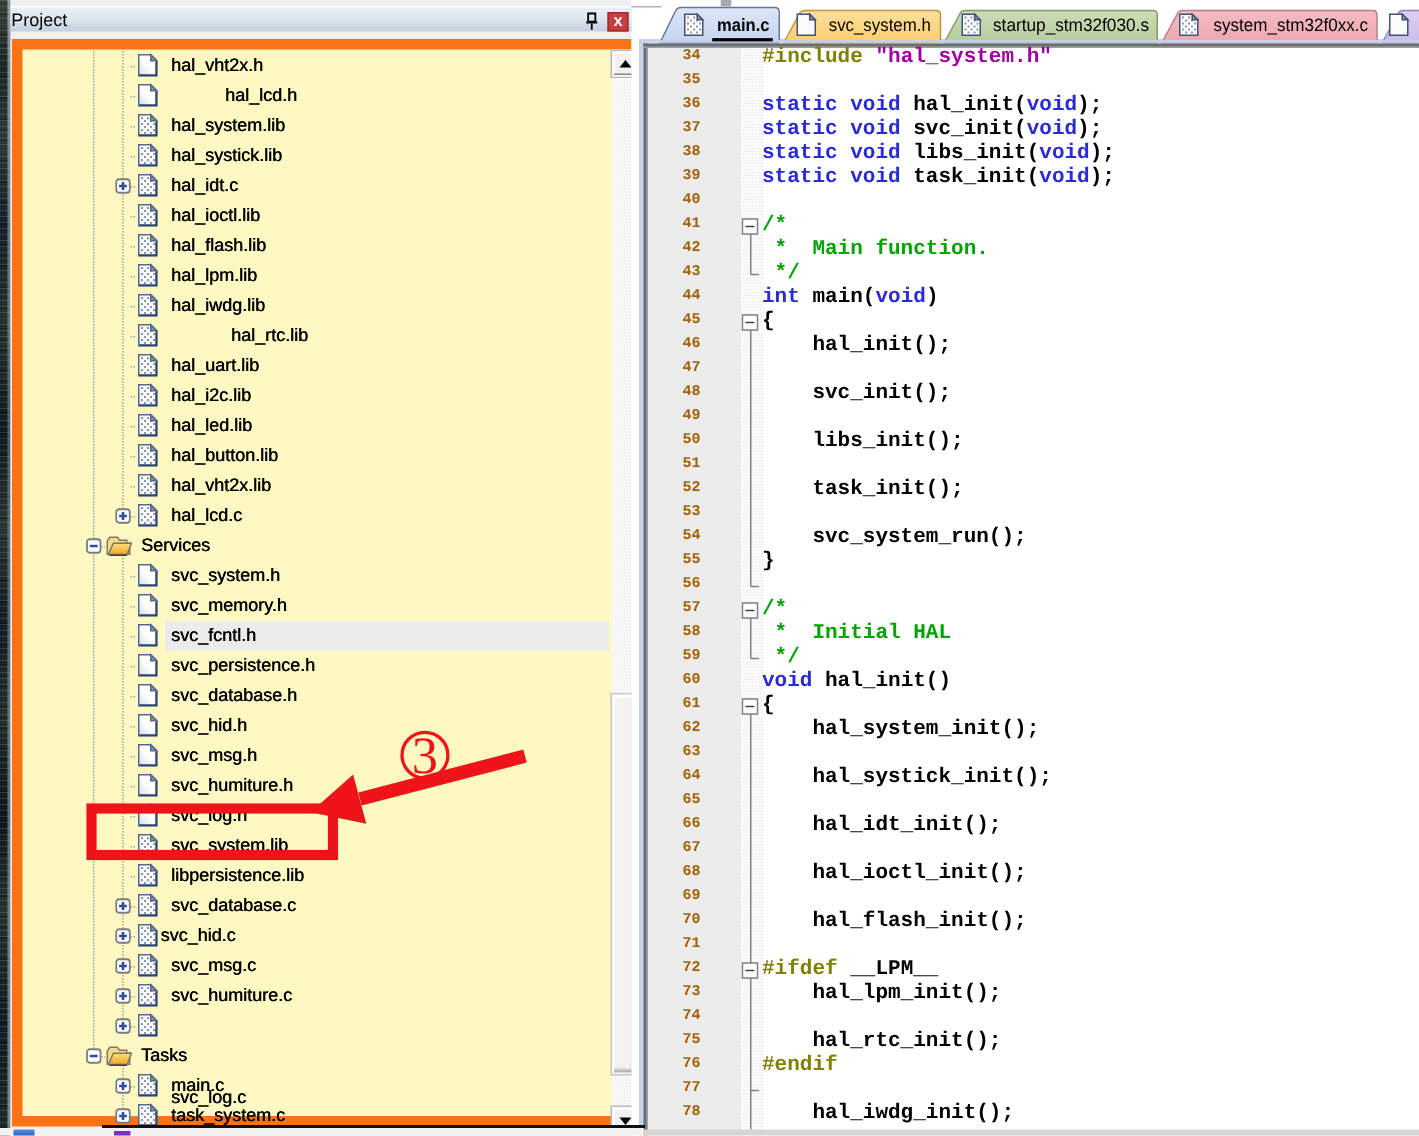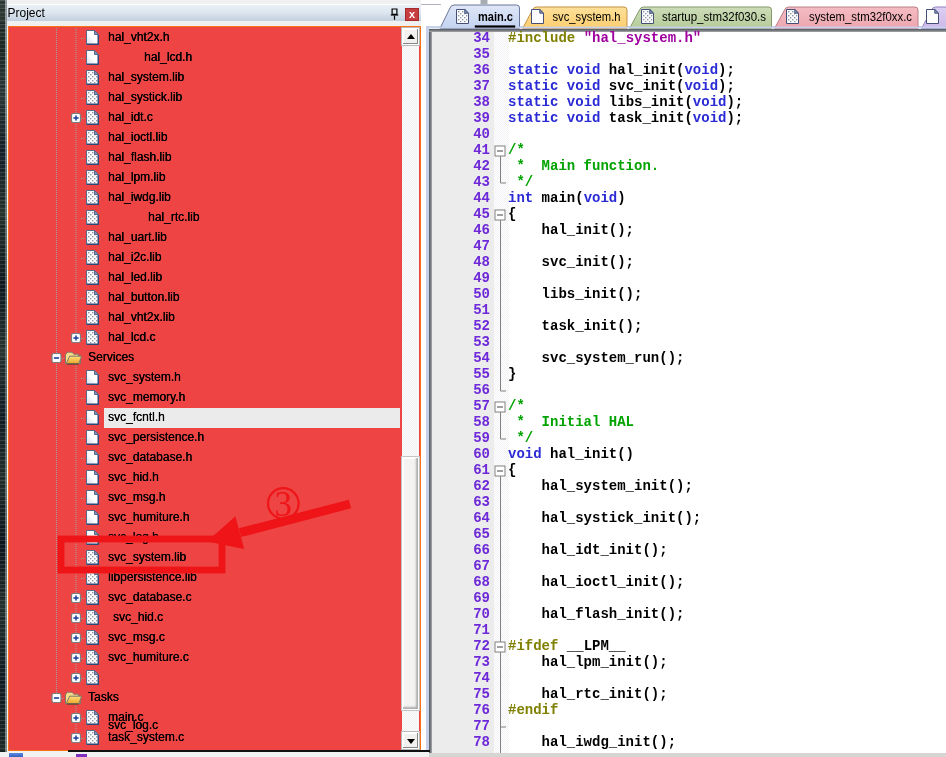--- a/index.html
+++ b/index.html
@@ -19,21 +19,21 @@
 
 #lpanel { left:7px; top:0; width:414px; height:757px; background:#f0f0f0; }
 #ltitle { position:absolute; left:0; top:4px; width:498px; height:17px;
   background:linear-gradient(180deg,#e9eff6 0%,#dde7f0 45%,#c2cfdd 100%);
   border-top:1px solid #fafcfe; }
 #ltitle .txt { position:absolute; left:0.5px; top:1px; font-size:12px; color:#000; }
 #xbtn { position:absolute; left:398px; top:3px; width:14px; height:13px; background:#c83d40;
   border:1px solid #a02a2c; color:#fff; font-size:11px; font-weight:bold; text-align:center;
   line-height:11px; }
 #treebox { position:absolute; left:1px; top:26px; width:413px; height:725px;
-  background:#ef4444; border:1px solid #f97316; }
+  background:#fef9c3; border:7px solid #f97316; }
 .tlabel { position:absolute; white-space:nowrap; font-size:12px; line-height:14px; color:#000; text-shadow:0.3px 0 0 #000; }
 #hlrow { position:absolute; left:95px; top:381px; width:296px; height:20px; background:#ebebeb; }
 
 #vsb { position:absolute; left:393px; top:0px; width:17px; height:723px; background:#f7f7f7;
   background-image:repeating-conic-gradient(#fdfdfd 0% 25%, #f0f0f1 0% 50%);
   background-size:2px 2px; }
 .sbtn { position:absolute; left:0; width:17px; height:17px; background:#f2f1f0;
   border:1px solid #fff; box-shadow:inset -1px -1px 0 #868686, inset 1px 1px 0 #fff, 0 0 0 1px #b9b9b9; }
 .tri { position:absolute; width:0; height:0; }
 #sthumb { position:absolute; left:0; top:430px; width:17px; height:253px; background:#f4f3f2;
@@ -45,22 +45,22 @@
   background:linear-gradient(90deg,#55585c,#85888c 70%,#aeb0b3); }
 #gutter { position:absolute; left:11px; top:31.5px; width:62px; height:725.5px; background:#ececec; }
 #foldmargin { position:absolute; left:73px; top:31.5px; width:15px; height:725.5px; background:#fdfdfd;
   background-image:repeating-conic-gradient(#ffffff 0% 25%, #f2f2f4 0% 50%); background-size:2px 2px; }
 #lav { position:absolute; left:5px; top:25.8px; width:520px; height:2.7px; background:#c7d1ec; }
 #frameh { position:absolute; left:8px; top:28.5px; width:517px; height:3px;
   background:linear-gradient(180deg,#55585c,#85888c 70%,#aeb0b3); }
 #hband { position:absolute; left:8px; top:753px; width:517px; height:4px; background:#d6d5d4; }
 
 #gutternums { position:absolute; left:11px; top:29.8px; width:58px;
-  font-family:"Liberation Mono", monospace; font-size:14px; line-height:16px; font-weight:bold;
-  text-align:right; color:#6d28d9; white-space:pre; }
+  font-family:"Liberation Mono", monospace; font-size:10px; line-height:16px; font-weight:bold;
+  text-align:center; color:#a16207; white-space:pre; }
 #code { position:absolute; left:87px; top:29.8px;
   font-family:"Liberation Mono", monospace; font-size:14px; line-height:16px; font-weight:bold;
   color:#000; white-space:pre; }
 .kw { color:#2b2bd5; }
 .cm { color:#00a300; }
 .pp { color:#808000; }
 .st { color:#a000a0; }
 
 #bsliver { left:0; top:752px; width:429px; height:5px; background:#f2f2f2; }
 #bs-icon1 { left:9px; top:753px; width:14px; height:4px; background:linear-gradient(180deg,#5a8ae0,#3060c0); }
@@ -420,21 +420,21 @@
         <div class="tlabel" style="left:99px;top:383px;">svc_fcntl.h</div>
         <div class="tlabel" style="left:99px;top:403px;">svc_persistence.h</div>
         <div class="tlabel" style="left:99px;top:423px;">svc_database.h</div>
         <div class="tlabel" style="left:99px;top:443px;">svc_hid.h</div>
         <div class="tlabel" style="left:99px;top:463px;">svc_msg.h</div>
         <div class="tlabel" style="left:99px;top:483px;">svc_humiture.h</div>
         <div class="tlabel" style="left:99px;top:503px;">svc_log.h</div>
         <div class="tlabel" style="left:99px;top:523px;">svc_system.lib</div>
         <div class="tlabel" style="left:99px;top:543px;">libpersistence.lib</div>
         <div class="tlabel" style="left:99px;top:563px;">svc_database.c</div>
-        <div class="tlabel" style="left:104px;top:583px;">svc_hid.c</div>
+        <div class="tlabel" style="left:92px;top:583px;">svc_hid.c</div>
         <div class="tlabel" style="left:99px;top:603px;">svc_msg.c</div>
         <div class="tlabel" style="left:99px;top:623px;">svc_humiture.c</div>
         <div class="tlabel" style="left:99px;top:643px;margin-top:48px;">svc_log.c</div>
         <div class="tlabel" style="left:79px;top:663px;">Tasks</div>
         <div class="tlabel" style="left:99px;top:683px;">main.c</div>
         <div class="tlabel" style="left:99px;top:703px;">task_system.c</div>
       <div id="vsb">
         <div class="sbtn" id="sbup" style="top:1px;">
             <div class="tri" style="left:3.5px;top:5px;border-left:4px solid transparent;border-right:4px solid transparent;border-bottom:5px solid #000;"></div>
           </div>

